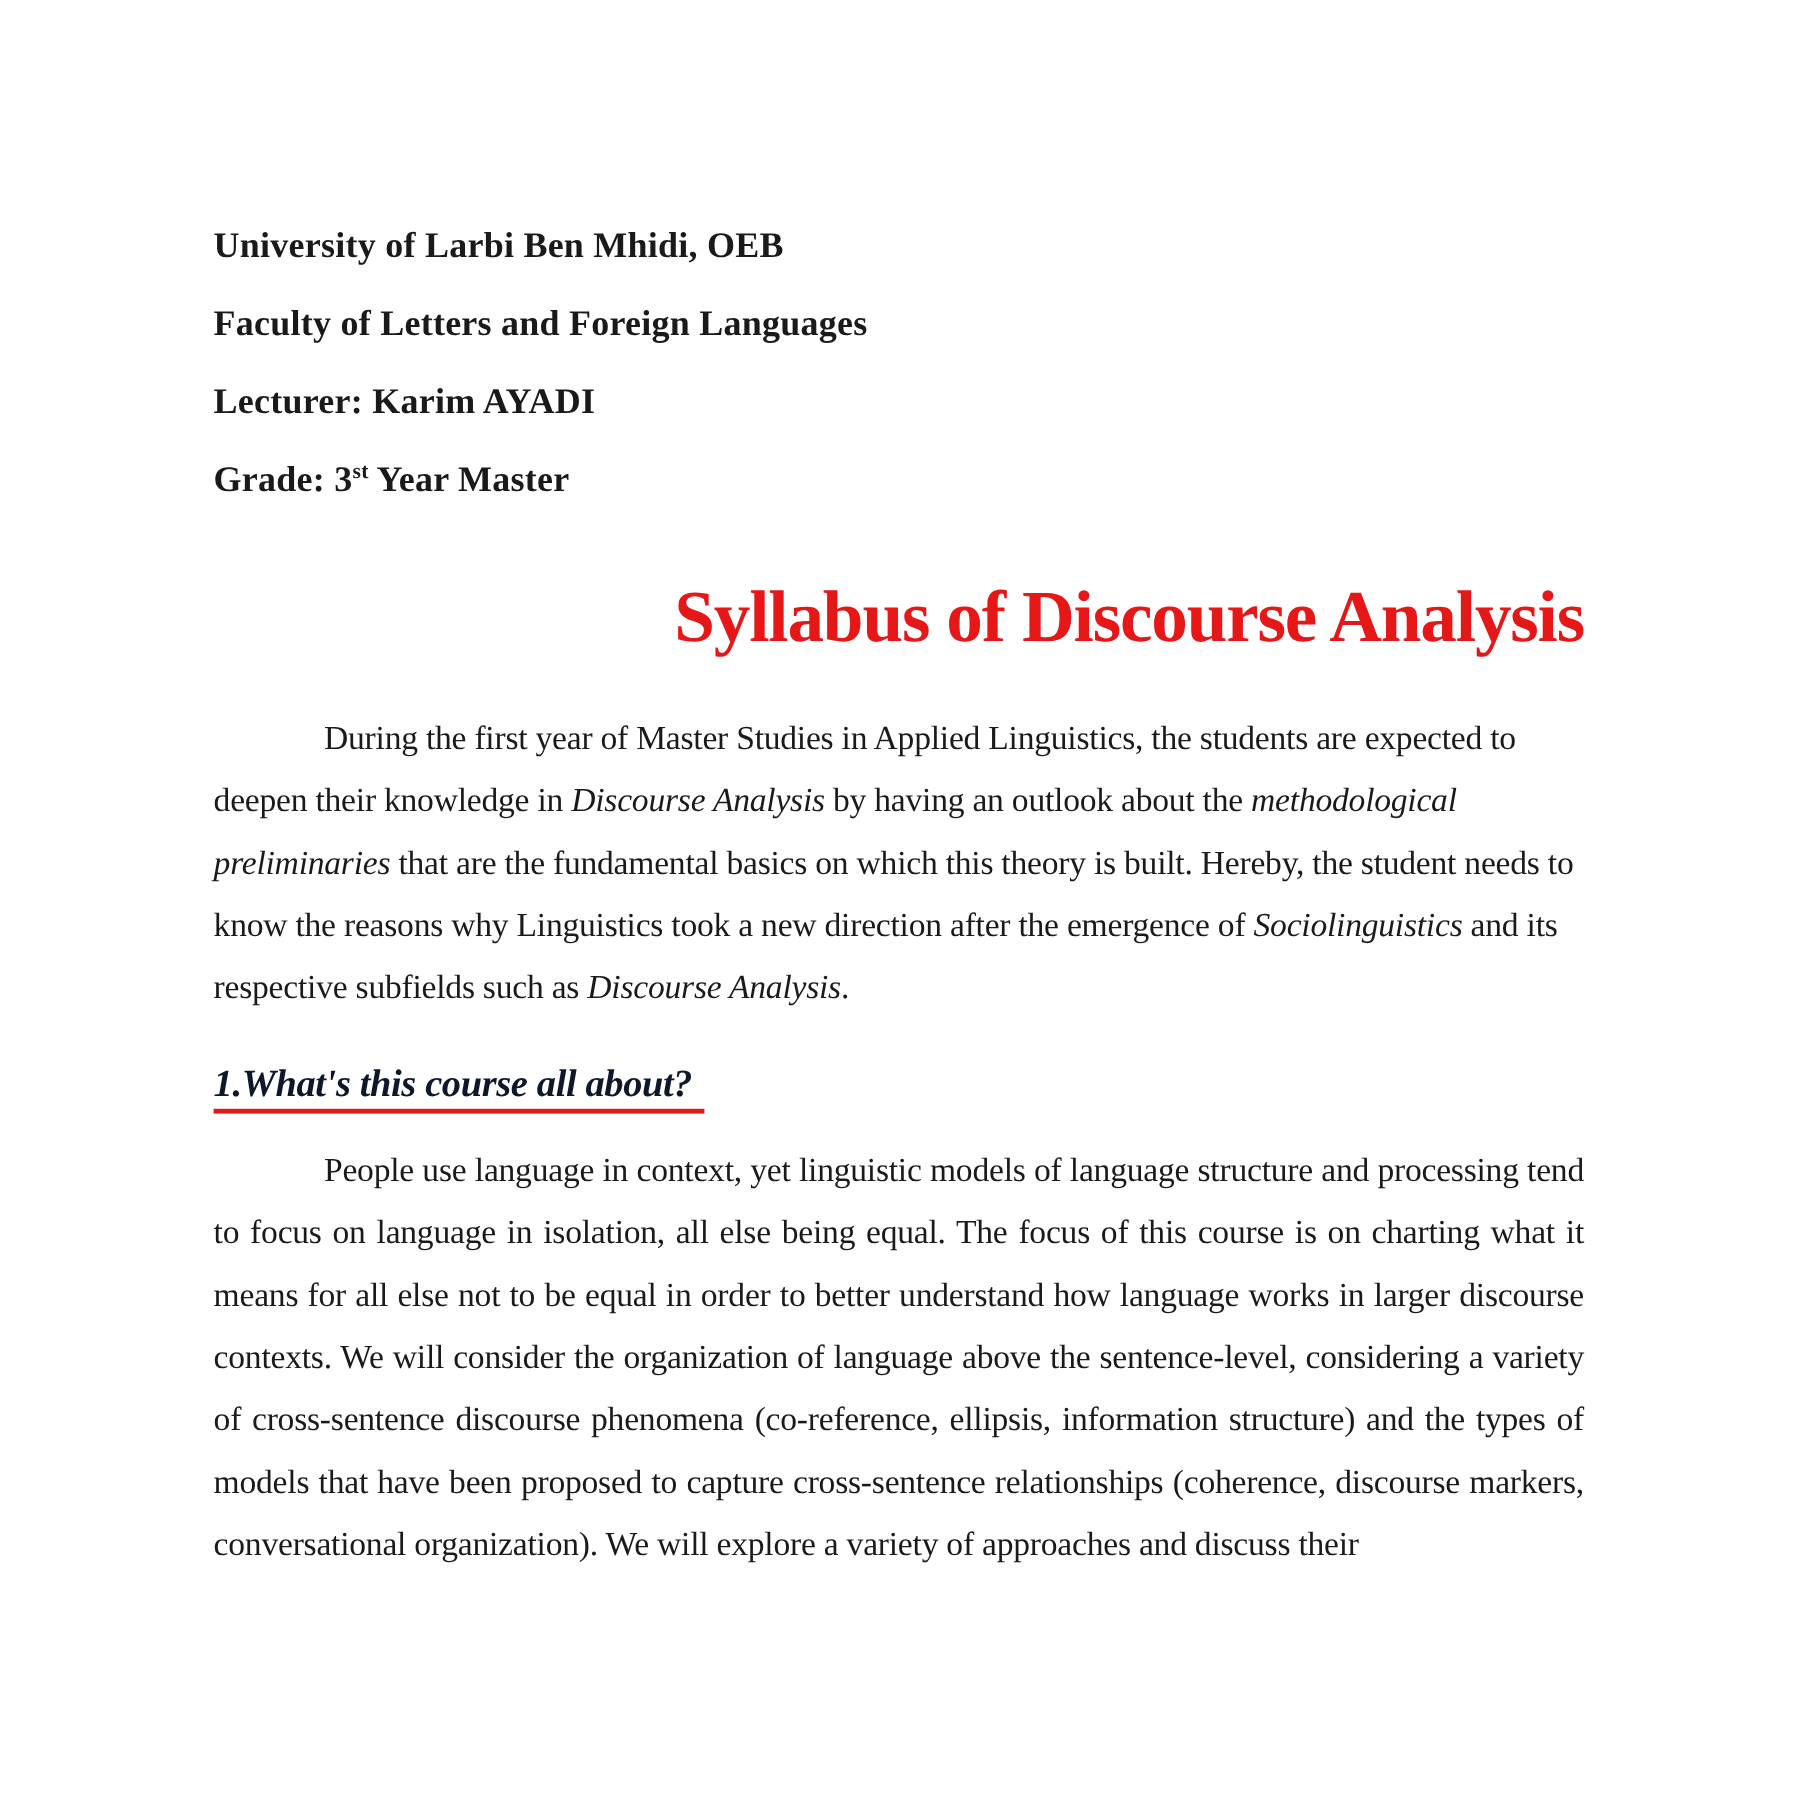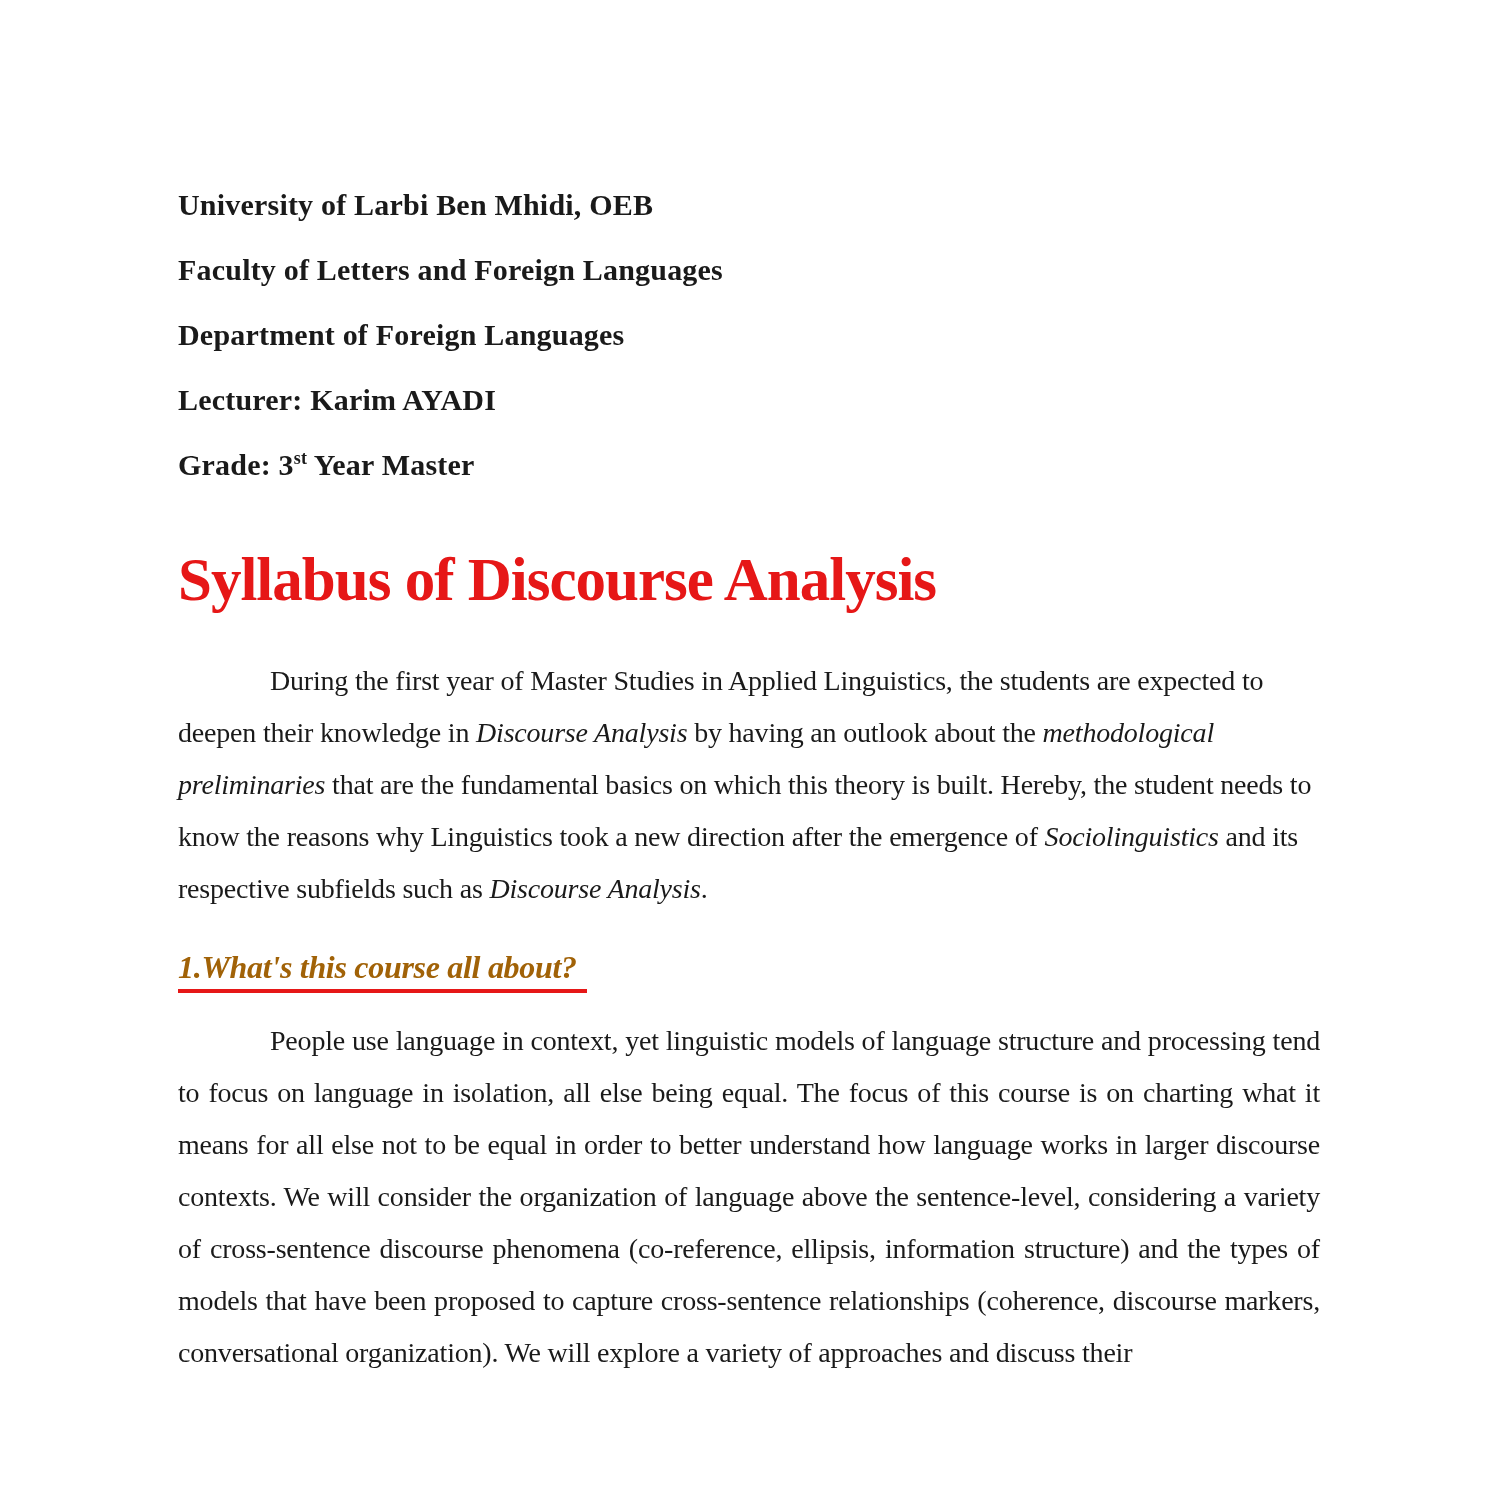--- a/index.html
+++ b/index.html
@@ -31,21 +31,21 @@
     letter-spacing: 0.2px;
   }
   .doc-header sup {
     font-size: 18px;
     vertical-align: super;
     line-height: 0;
   }
   
   h1.doc-title {
     margin: 48px 0 16px 0;
-    text-align: left;
+    text-align: right;
     color: #e61717;
     font-size: 61px;
     font-weight: bold;
     letter-spacing: -1px;
     line-height: 1.15;
   }
   
   p.para {
     margin: 0;
     font-size: 28px;
@@ -64,39 +64,38 @@
   .italic-run {
     font-style: italic;
     text-align: center;
   }
   
   h2.section-heading {
     margin: 34px 0 0 0;
     font-size: 32px;
     font-weight: bold;
     font-style: italic;
-    color: #a16207;
+    color: #0f172a;
     letter-spacing: -0.3px;
   }
   h2.section-heading .underlined {
     display: inline-block;
     border-bottom: 4px solid #e61717;
     padding-bottom: 3px;
     padding-right: 10px;
   }
 </style>
 </head>
 <body>
 
 <div class="page">
 
   <header class="doc-header">
     <p>University of Larbi Ben Mhidi, OEB</p>
     <p>Faculty of Letters and Foreign Languages</p>
-    <p>Department of Foreign Languages</p>
     <p>Lecturer: Karim AYADI</p>
     <p><span>Grade: 3</span><sup>st</sup><span> Year Master</span></p>
   </header>
 
   <h1 class="doc-title">Syllabus of Discourse Analysis</h1>
 
   <p class="para intro-para"><span>During the first year of Master Studies in Applied Linguistics, the students are expected to deepen their knowledge in </span><span class="italic-run">Discourse Analysis</span><span> by having an outlook about the </span><span class="italic-run">methodological preliminaries</span><span> that are the fundamental basics on which this theory is built. Hereby, the student needs to know the reasons why Linguistics took a new direction after the emergence of </span><span class="italic-run">Sociolinguistics</span><span> and its respective subfields such as </span><span class="italic-run">Discourse Analysis</span><span>.</span></p>
 
   <h2 class="section-heading"><span class="underlined">1.What's this course all about?</span></h2>
 

